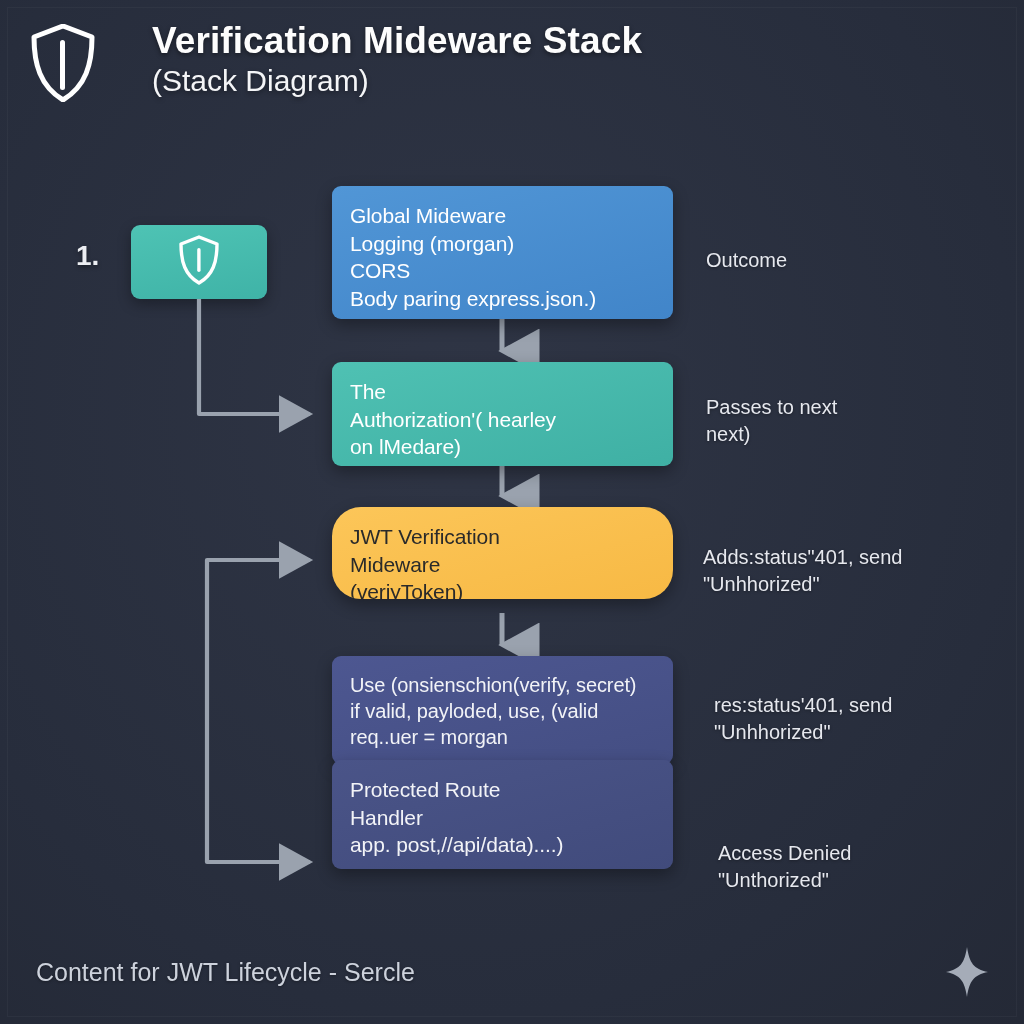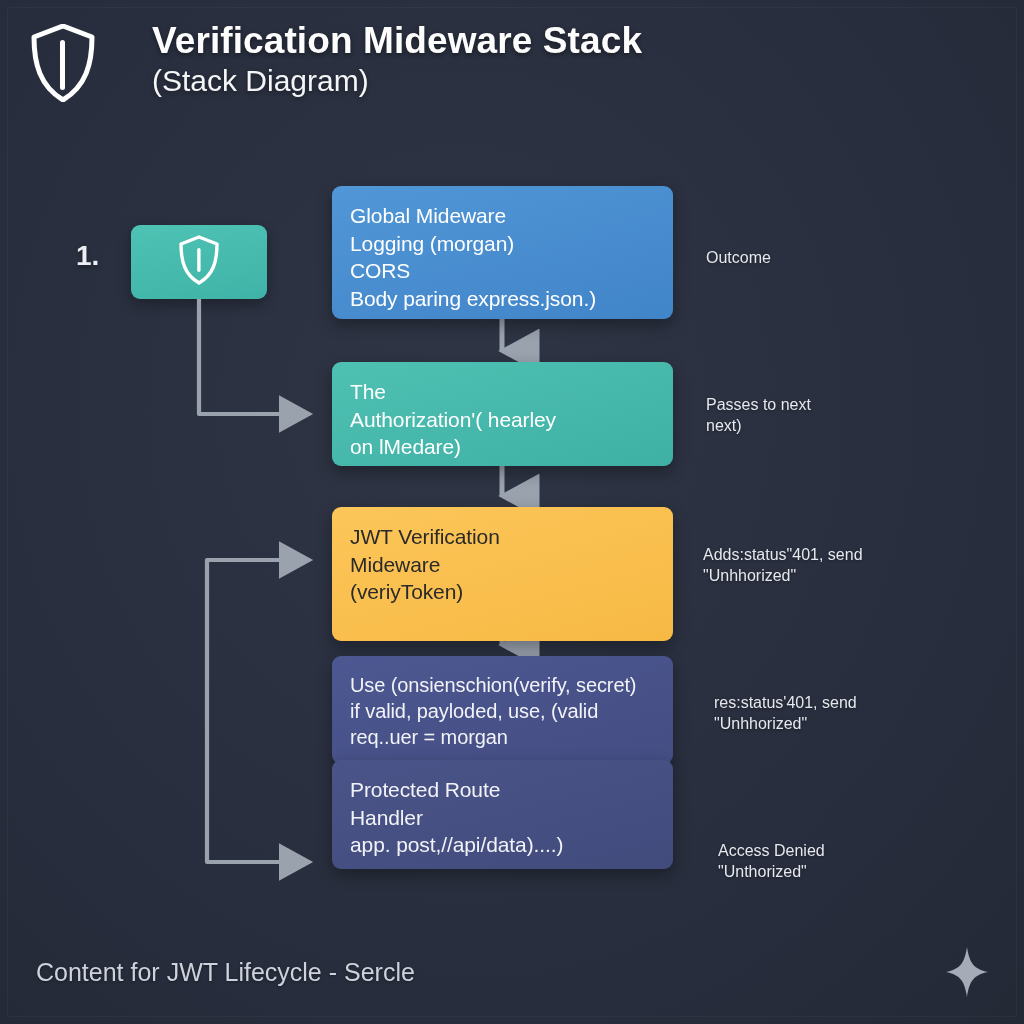--- a/index.html
+++ b/index.html
@@ -116,39 +116,39 @@
   .node .line.bold { font-weight: normal; }
 
   #node-0 { top: 186px; height: 133px;
     background: linear-gradient(165deg, #5196d6 0%, #4185c9 100%); }
   #node-0 .line { color: #ffffff; }
 
   #node-1 { top: 362px; height: 104px;
     background: linear-gradient(165deg, #4fc1b3 0%, #3fb0a4 100%); }
   #node-1 .line { color: #ffffff; }
 
-  #node-2 { top: 507px; height: 134px;
-    background: linear-gradient(165deg, #fcc659 0%, #f7b944 100%); }
+  #node-2 { top: 507px; height: 92px;
+    background: linear-gradient(165deg, #fcc659 0%, #f7b944 100%); border-radius: 29px; }
   #node-2 .line { color: #2a2a2a; }
 
   #node-3 { top: 656px; height: 108px;
     background: linear-gradient(165deg, #4d5791 0%, #444e83 100%); }
   #node-3 .line { color: #f2f3f7; font-size: 20px; }
 
   #node-4 { top: 760px; height: 109px;
     background: linear-gradient(165deg, #4a5488 0%, #414b7c 100%); }
   #node-4 .line { color: #f2f3f7; }
 
   
   .annotation {
     position: absolute;
     left: 706px;
     width: 300px;
     color: #e6e8ee;
-    font-size: 16px;
+    font-size: 20px;
     line-height: 1.33;
     text-shadow: 0 1px 3px rgba(0,0,0,0.35);
   }
   #ann-0 { top: 247px; }
   #ann-1 { top: 394px; }
   #ann-2 { top: 544px; left: 703px; }
   #ann-3 { top: 692px; left: 714px; }
   #ann-4 { top: 840px; left: 718px; }
 
   

